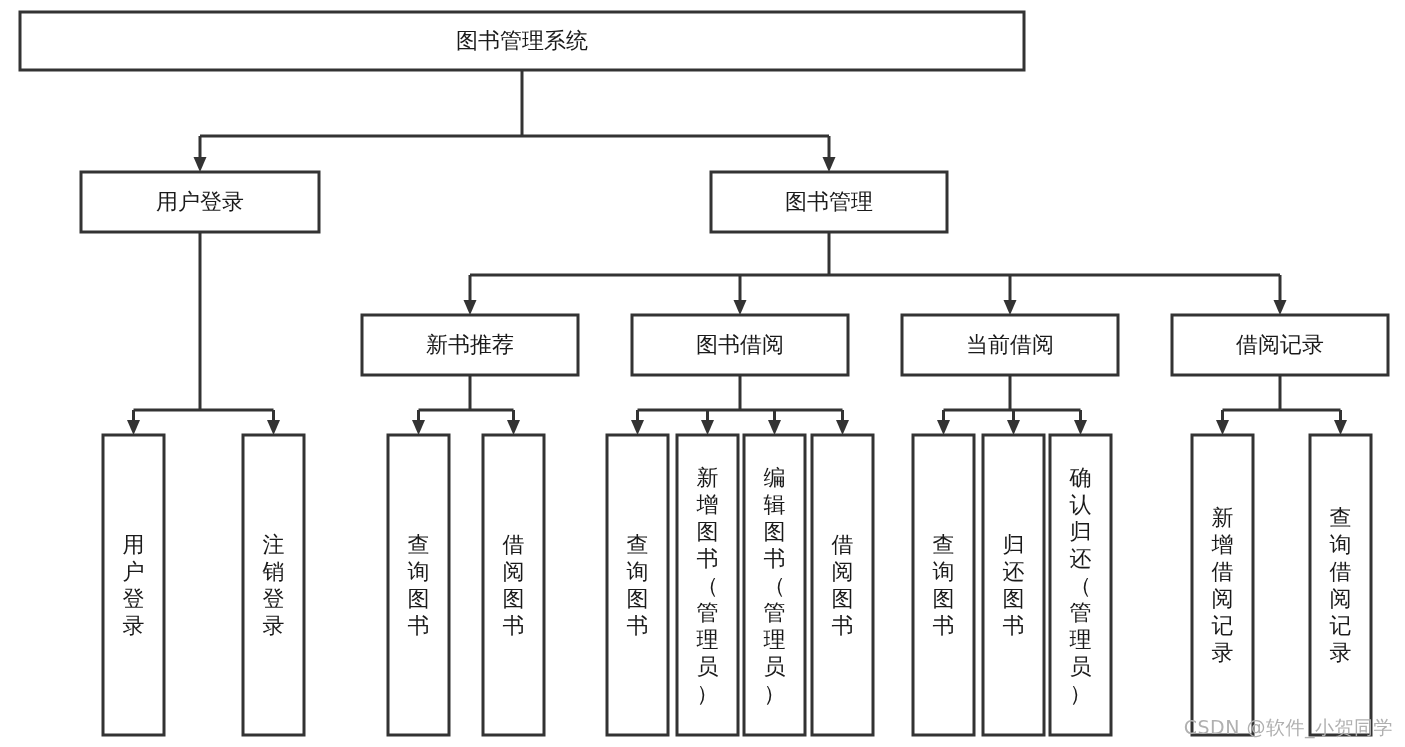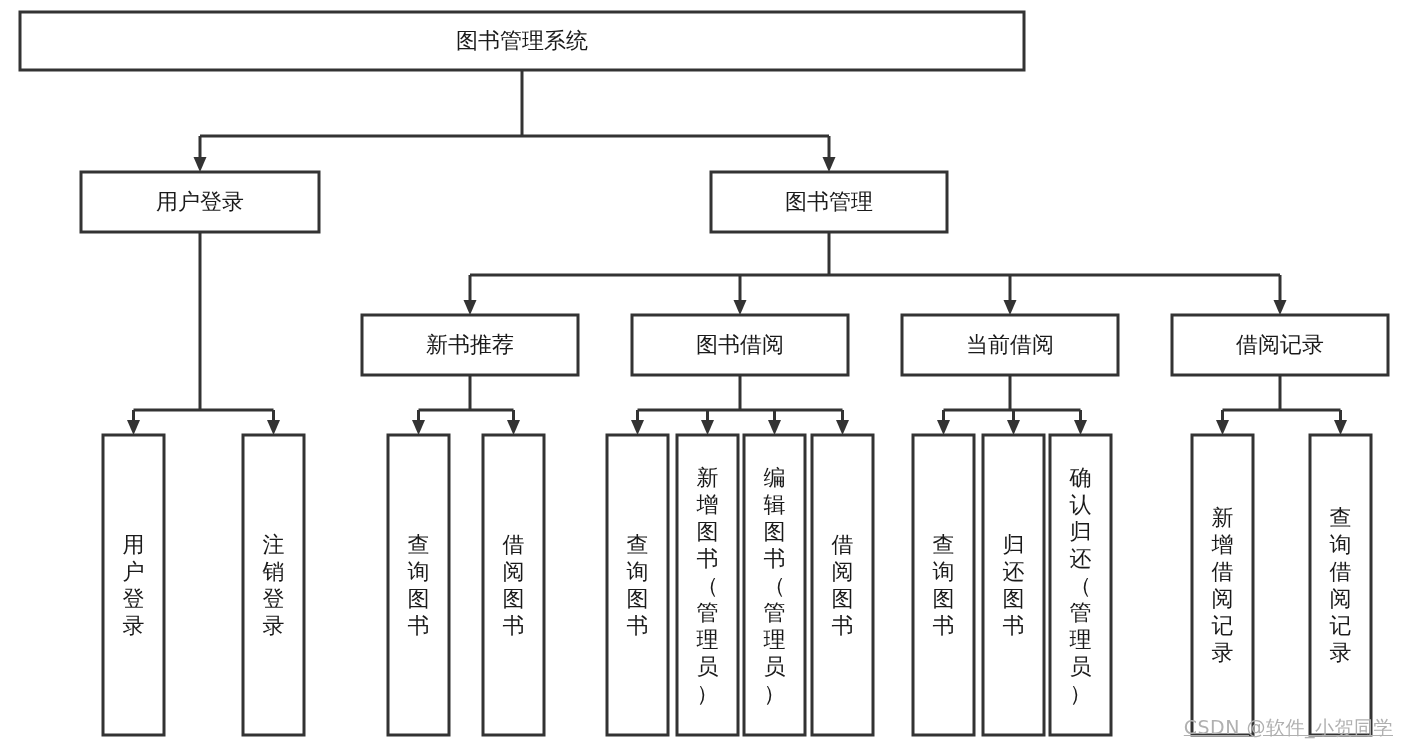--- a/index.html
+++ b/index.html
@@ -54,21 +54,20 @@
   .watermark-text {
     position: absolute;
     right: 12px;
     bottom: 6px;
     font-family: "DejaVu Sans", "Liberation Sans", sans-serif;
     font-size: 19px;
     color: #b0b0b0;
     letter-spacing: 0.5px;
     white-space: nowrap;
     pointer-events: none;
-    text-decoration: underline;
   }
 </style>
 </head>
 <body>
 
 <div id="diagram-root">
   <svg id="diagram-svg" viewBox="0 0 1405 747">
     <g id="edges-layer">
         <g>
           <line x1="522" y1="70" x2="522" y2="136" class="connector"></line>

